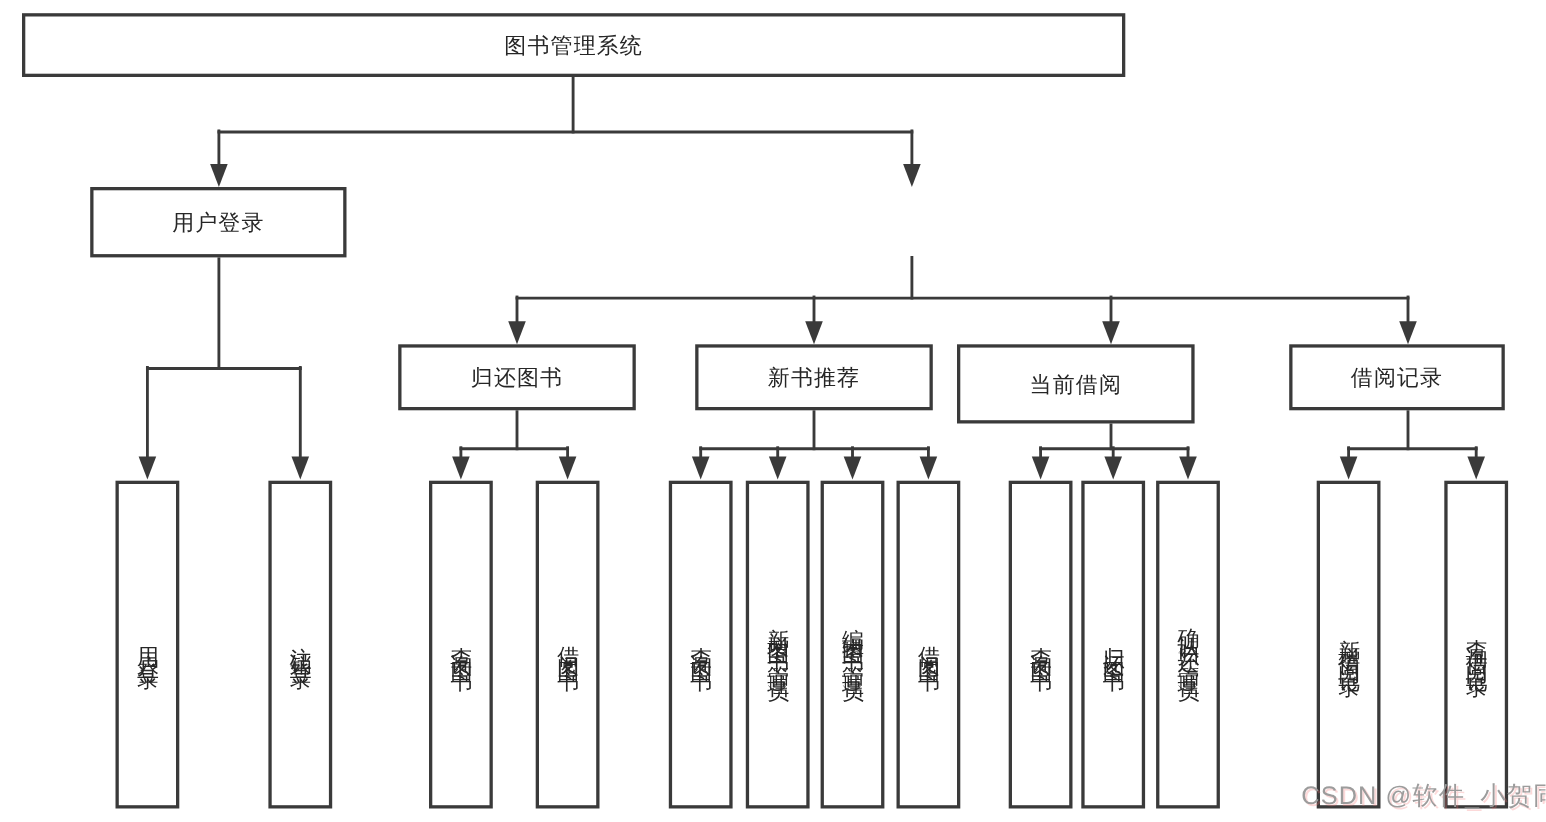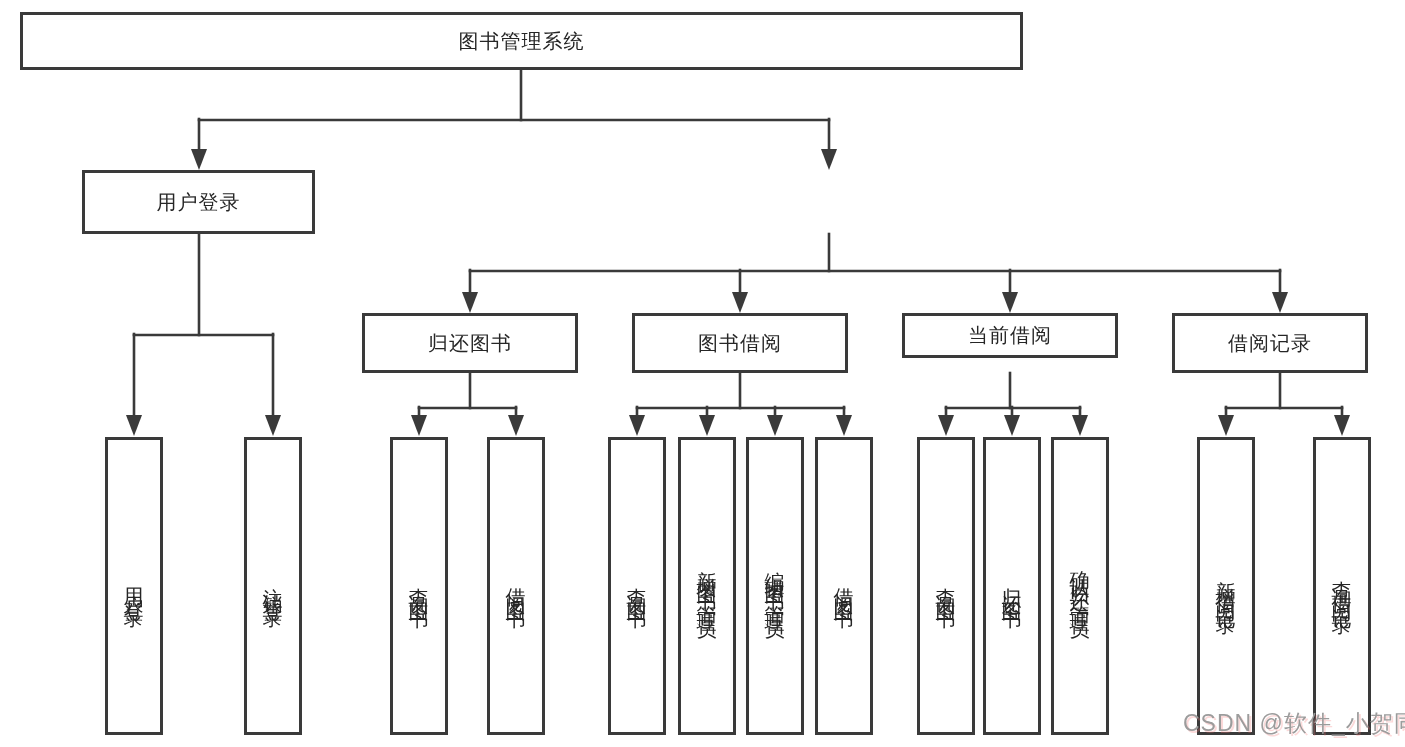--- a/index.html
+++ b/index.html
@@ -143,23 +143,23 @@
   </div>
 
   <div class="box" style="left:82px; top:170px; width:233px; height:64px;">
     <span>用户登录</span>
   </div>
 
   <div class="box" style="left:362px; top:313px; width:216px; height:60px;">
     <span>归还图书</span>
   </div>
   <div class="box" style="left:632px; top:313px; width:216px; height:60px;">
-    <span>图书借阅</span>
-  </div>
-  <div class="box" style="left:902px; top:313px; width:216px; height:45px;">
+    <span>新书推荐</span>
+  </div>
+  <div class="box" style="left:870px; top:313px; width:216px; height:72px;">
     <span>当前借阅</span>
   </div>
   <div class="box" style="left:1172px; top:313px; width:196px; height:60px;">
     <span>借阅记录</span>
   </div>
 
   <div class="leaf" style="left:105px;">
     <span class="vtext">用户登录</span>
   </div>
   <div class="leaf" style="left:244px;">

